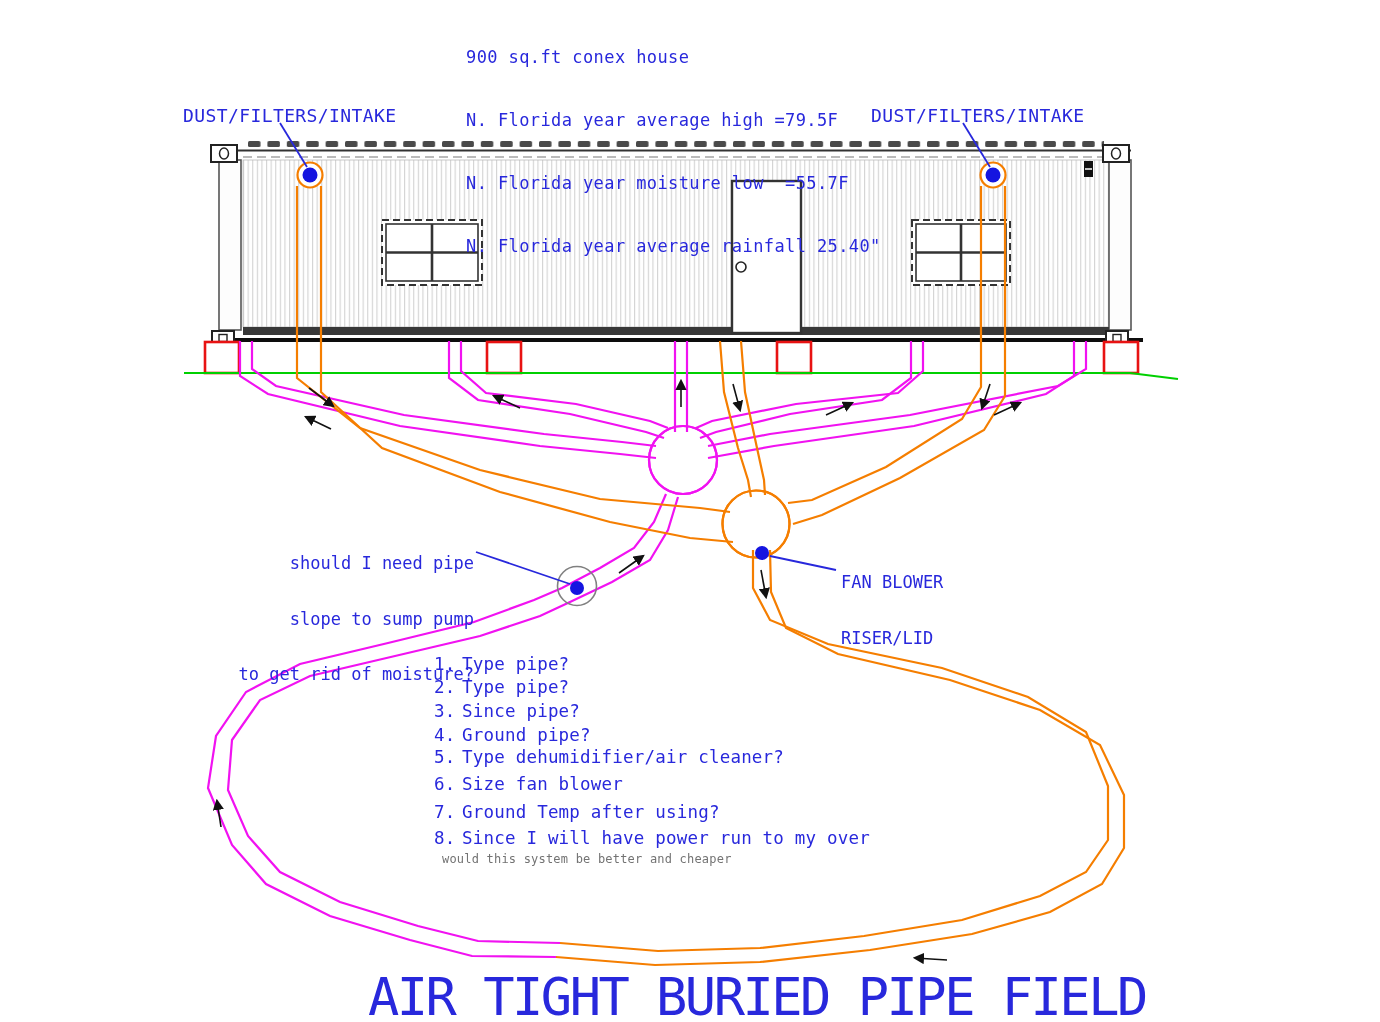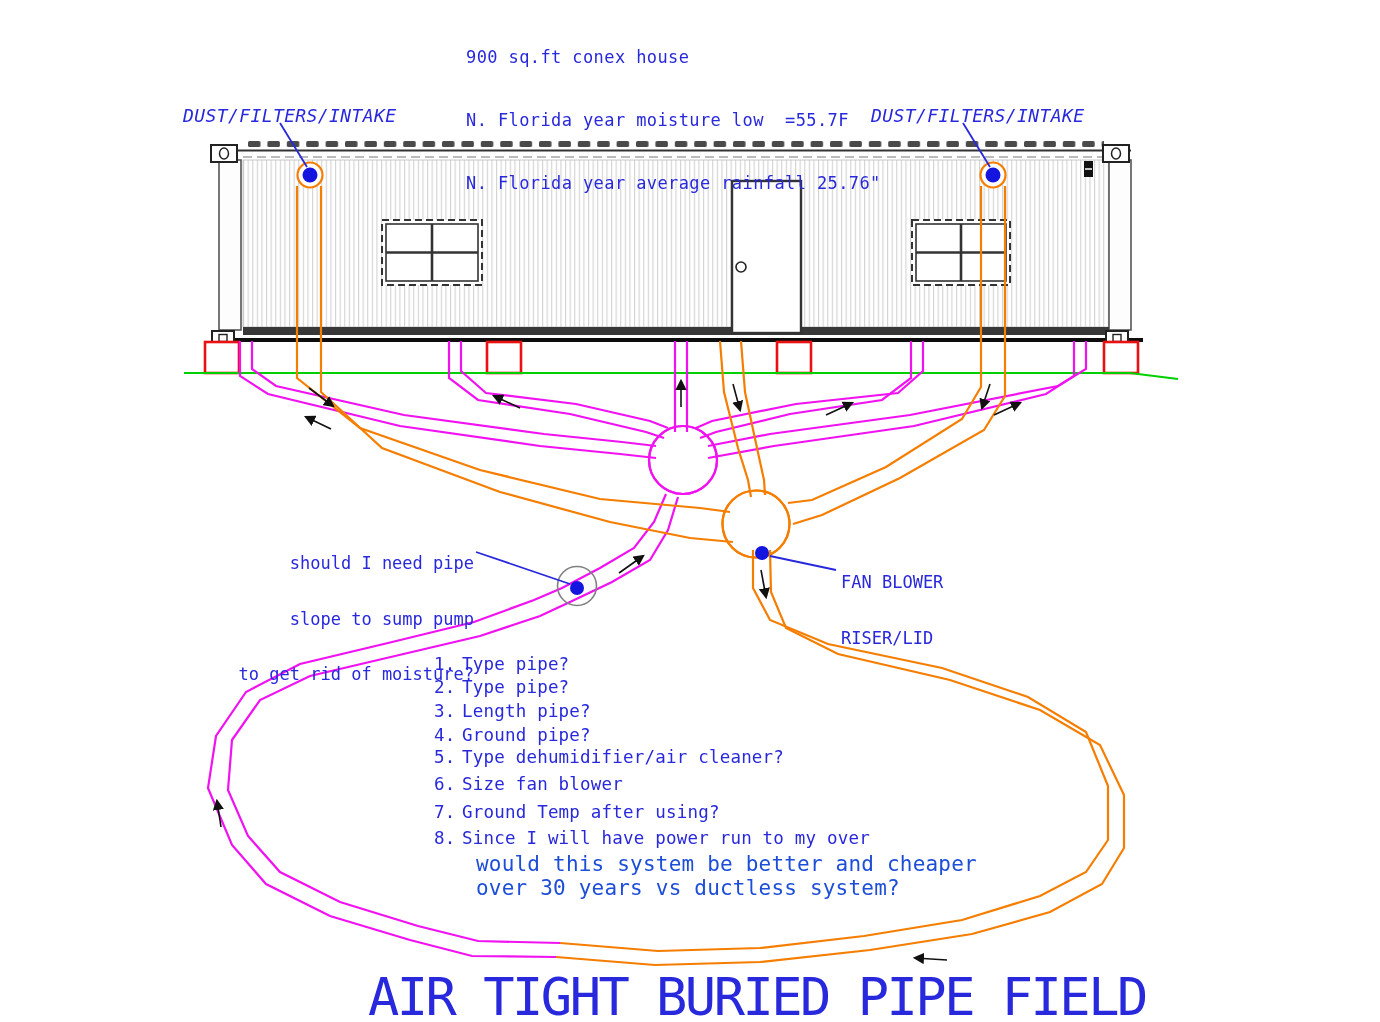--- a/index.html
+++ b/index.html
@@ -1,28 +1,28 @@
 <!DOCTYPE html>
 <html><head>
 <meta charset="utf-8">
 <style>
   html,body{margin:0;padding:0;background:#fff;}
   #stage{position:relative;width:1352px;height:1022px;background:#ffffff;overflow:hidden;
          font-family:"DejaVu Sans Mono", monospace;}
   #drawing{position:absolute;left:0;top:0;}
   .txt{position:absolute;color:#2828DC;white-space:pre;}
   .info{left:466px;top:5px;font-size:17px;line-height:21px;letter-spacing:.4px;}
-  .lbl{font-size:18px;letter-spacing:.4px;font-style:italic;}
+  .lbl{font-size:18px;letter-spacing:.4px;}
   .lbl-left{left:183px;top:105px;}
   .lbl-right{left:871px;top:105px;}
   .sump{left:220px;top:517px;width:254px;font-size:17px;line-height:18.5px;text-align:right;}
   .fan{left:841px;top:536px;font-size:17px;line-height:18.5px;}
   .qrow{position:absolute;left:434px;display:flex;font-size:17.5px;letter-spacing:.2px;color:#2828DC;}
   .qnum{width:28px;flex:0 0 28px;}
-  .qcont{position:absolute;left:476px;font-size:21px;letter-spacing:.2px;color:#1d4ed8;white-space:pre;}
+  .qcont{position:absolute;left:442px;font-size:12px;letter-spacing:.2px;color:#737373;white-space:pre;}
   .title{left:368px;top:967px;font-size:52px;letter-spacing:-2.5px;color:#2828DC;}
 </style>
 </head>
 <body>
 
 <div id="stage">
 
   <svg id="drawing" width="1380" height="1022" viewBox="0 0 1380 1022">
     <defs>
       <pattern id="corrug" x="243" y="0" width="4.6" height="10" patternUnits="userSpaceOnUse">
@@ -171,22 +171,23 @@
     <g fill="#1515E0">
       <circle cx="310" cy="175" r="7.5"></circle>
       <circle cx="993" cy="175" r="7.5"></circle>
       <circle cx="762" cy="553" r="7"></circle>
       <circle cx="577" cy="588" r="7"></circle>
     </g>
   </svg>
 
   <div class="txt info">
     <div>900 sq.ft conex house</div>
+    <div>N. Florida year average high =79.5F</div>
     <div>N. Florida year moisture low  =55.7F</div>
-    <div>N. Florida year average rainfall 25.76"</div>
+    <div>N. Florida year average rainfall 25.40"</div>
   </div>
 
   <div class="txt lbl lbl-left">DUST/FILTERS/INTAKE</div>
   <div class="txt lbl lbl-right">DUST/FILTERS/INTAKE</div>
 
   <div class="txt fan">
     <div>FAN BLOWER</div>
     <div>RISER/LID</div>
   </div>
 
@@ -199,21 +200,21 @@
   <div class="qrow" style="top:654px">
     <span class="qnum">1.</span>
     <span>Type pipe?</span>
   </div>
   <div class="qrow" style="top:677px">
     <span class="qnum">2.</span>
     <span>Type pipe?</span>
   </div>
   <div class="qrow" style="top:701px">
     <span class="qnum">3.</span>
-    <span>Length pipe?</span>
+    <span>Since pipe?</span>
   </div>
   <div class="qrow" style="top:725px">
     <span class="qnum">4.</span>
     <span>Ground pipe?</span>
   </div>
   <div class="qrow" style="top:747px">
     <span class="qnum">5.</span>
     <span>Type dehumidifier/air cleaner?</span>
   </div>
   <div class="qrow" style="top:774px">
@@ -222,17 +223,16 @@
   </div>
   <div class="qrow" style="top:802px">
     <span class="qnum">7.</span>
     <span>Ground Temp after using?</span>
   </div>
   <div class="qrow" style="top:828px">
     <span class="qnum">8.</span>
     <span>Since I will have power run to my over</span>
   </div>
   <div class="qcont" style="top:852px">would this system be better and cheaper</div>
-  <div class="qcont" style="top:876px">over 30 years vs ductless system?</div>
 
   <div class="txt title">AIR TIGHT BURIED PIPE FIELD</div>
 
 </div>
 
 </body></html>

